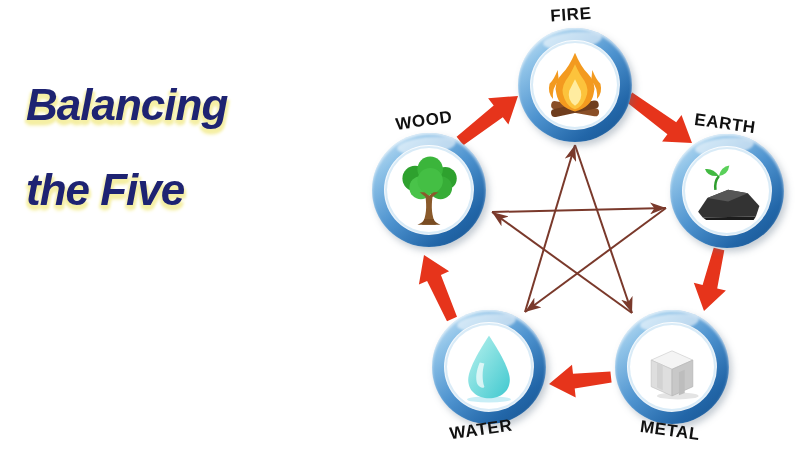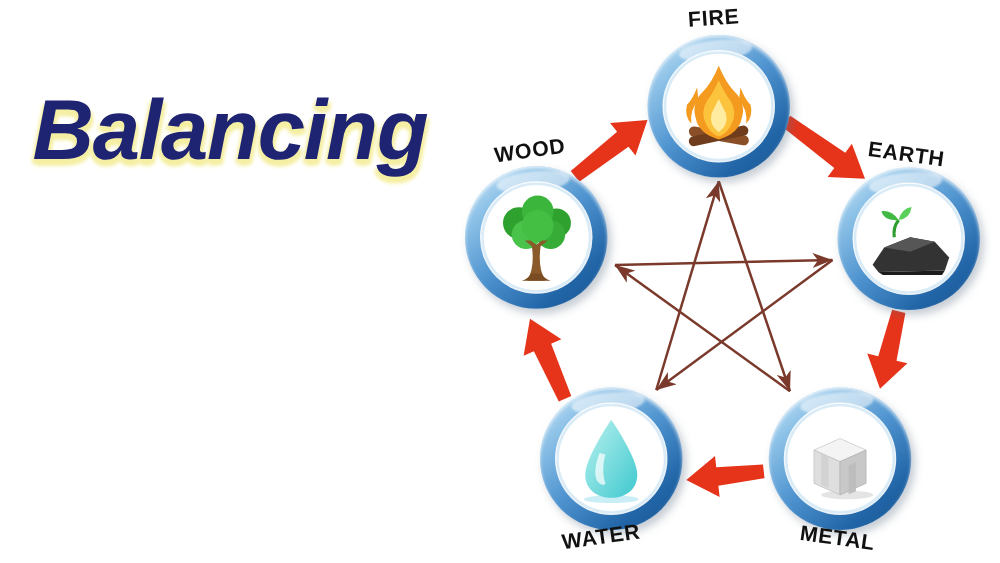--- a/index.html
+++ b/index.html
@@ -4,21 +4,21 @@
 <style>
   html,body{margin:0;padding:0;background:#fff;}
   .stage{
     position:relative;width:800px;height:450px;background:#ffffff;overflow:hidden;
     font-family:"Liberation Sans",sans-serif;
     --navy:#1e2372;--glow:#f5efa4;--label:#111111;
     --ring-hi:#d6ecfa;--ring-mid:#4e93cf;--ring-dark:#16518c;
   }
   .title{
     position:absolute;left:26px;top:62px;
-    font-size:68px;line-height:85px;font-weight:bold;font-style:italic;
+    font-size:44px;line-height:85px;font-weight:bold;font-style:italic;
     color:var(--navy);letter-spacing:-1px;
     text-shadow:2px 4px 3px var(--glow),-2px 3px 3px var(--glow),0 5px 4px var(--glow);
   }
   .arrows{position:absolute;left:0;top:0;width:800px;height:450px;}
   .node{
     position:absolute;width:114px;height:114px;border-radius:50%;
     background:linear-gradient(140deg,var(--ring-hi) 0%,#8fc3e8 22%,var(--ring-mid) 50%,#2266a8 78%,var(--ring-dark) 100%);
     box-shadow:3px 4px 7px rgba(90,110,130,.35), inset 0 2px 3px rgba(255,255,255,.7);
   }
   .gloss{
@@ -38,20 +38,21 @@
     letter-spacing:.6px;white-space:nowrap;
   }
 </style>
 </head>
 <body>
 
 <div class="stage" style="--navy: #1e2372; --glow: #f5efa4; --label: #111111; --ring-hi: #d6ecfa; --ring-mid: #4e93cf; --ring-dark: #16518c;">
 
   <div class="title">
     <div>Balancing</div>
+    <div>the Five</div>
   </div>
 
   <svg id="arrow-layer" class="arrows" viewBox="0 0 800 450">
     <defs>
       <marker id="star-head" markerWidth="8" markerHeight="6" refX="8" refY="3" orient="auto">
         <path id="star-head-path" d="M0,0 L8,3 L0,6 L2.2,3 Z" fill="#7a392b"></path>
       </marker>
     </defs>
   <line x1="492" y1="212" x2="666" y2="208" stroke="#7a392b" stroke-width="2" marker-end="url(#star-head)"></line>
       <line x1="666" y1="208" x2="525" y2="312" stroke="#7a392b" stroke-width="2" marker-end="url(#star-head)"></line>

